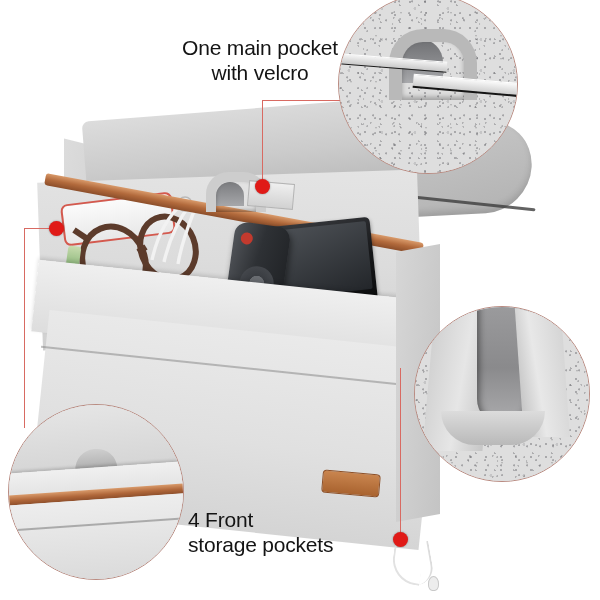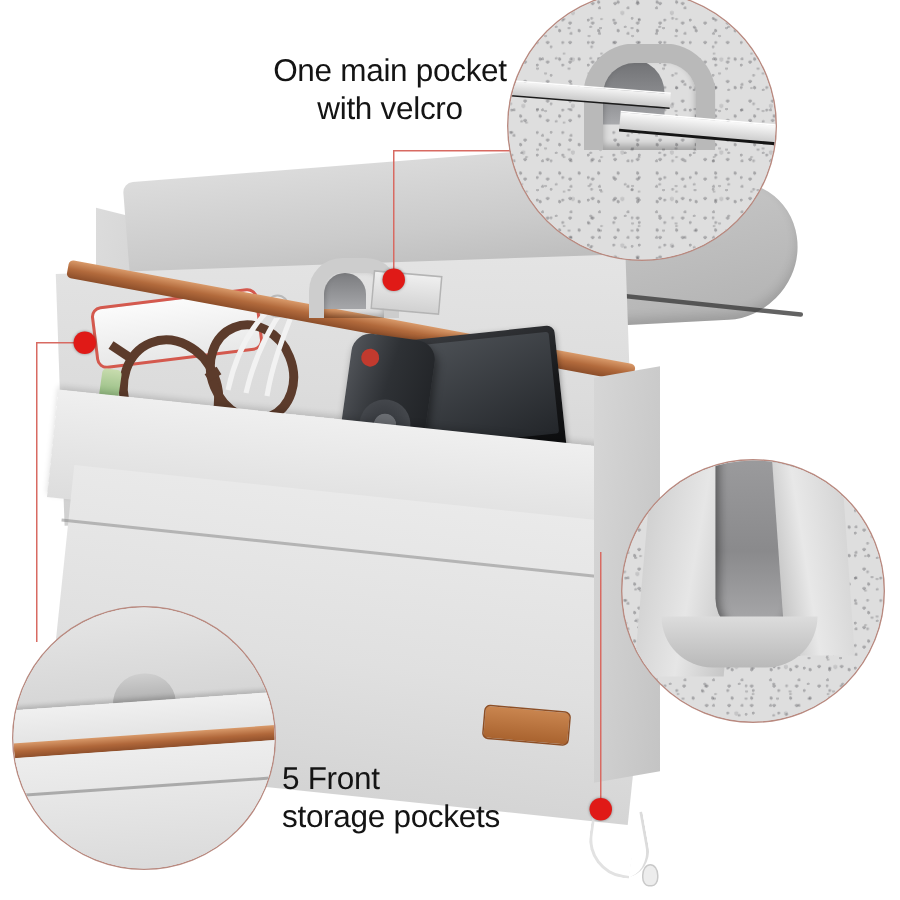--- a/index.html
+++ b/index.html
@@ -419,17 +419,17 @@
     <div id="pk-tabtop"></div>
     <div id="pk-mid" class="felt"></div>
     <div id="pk-trim"></div>
     <div id="pk-front" class="felt"></div>
     <div id="pk-seam"></div>
   </div>
 
   <div class="callout" id="txt-velcro">One main pocket
 with velcro</div>
 
-  <div class="callout" id="txt-pockets">5 Front
+  <div class="callout" id="txt-pockets">4 Front
 storage pockets</div>
 
 
 </div>
 
 </body></html>

